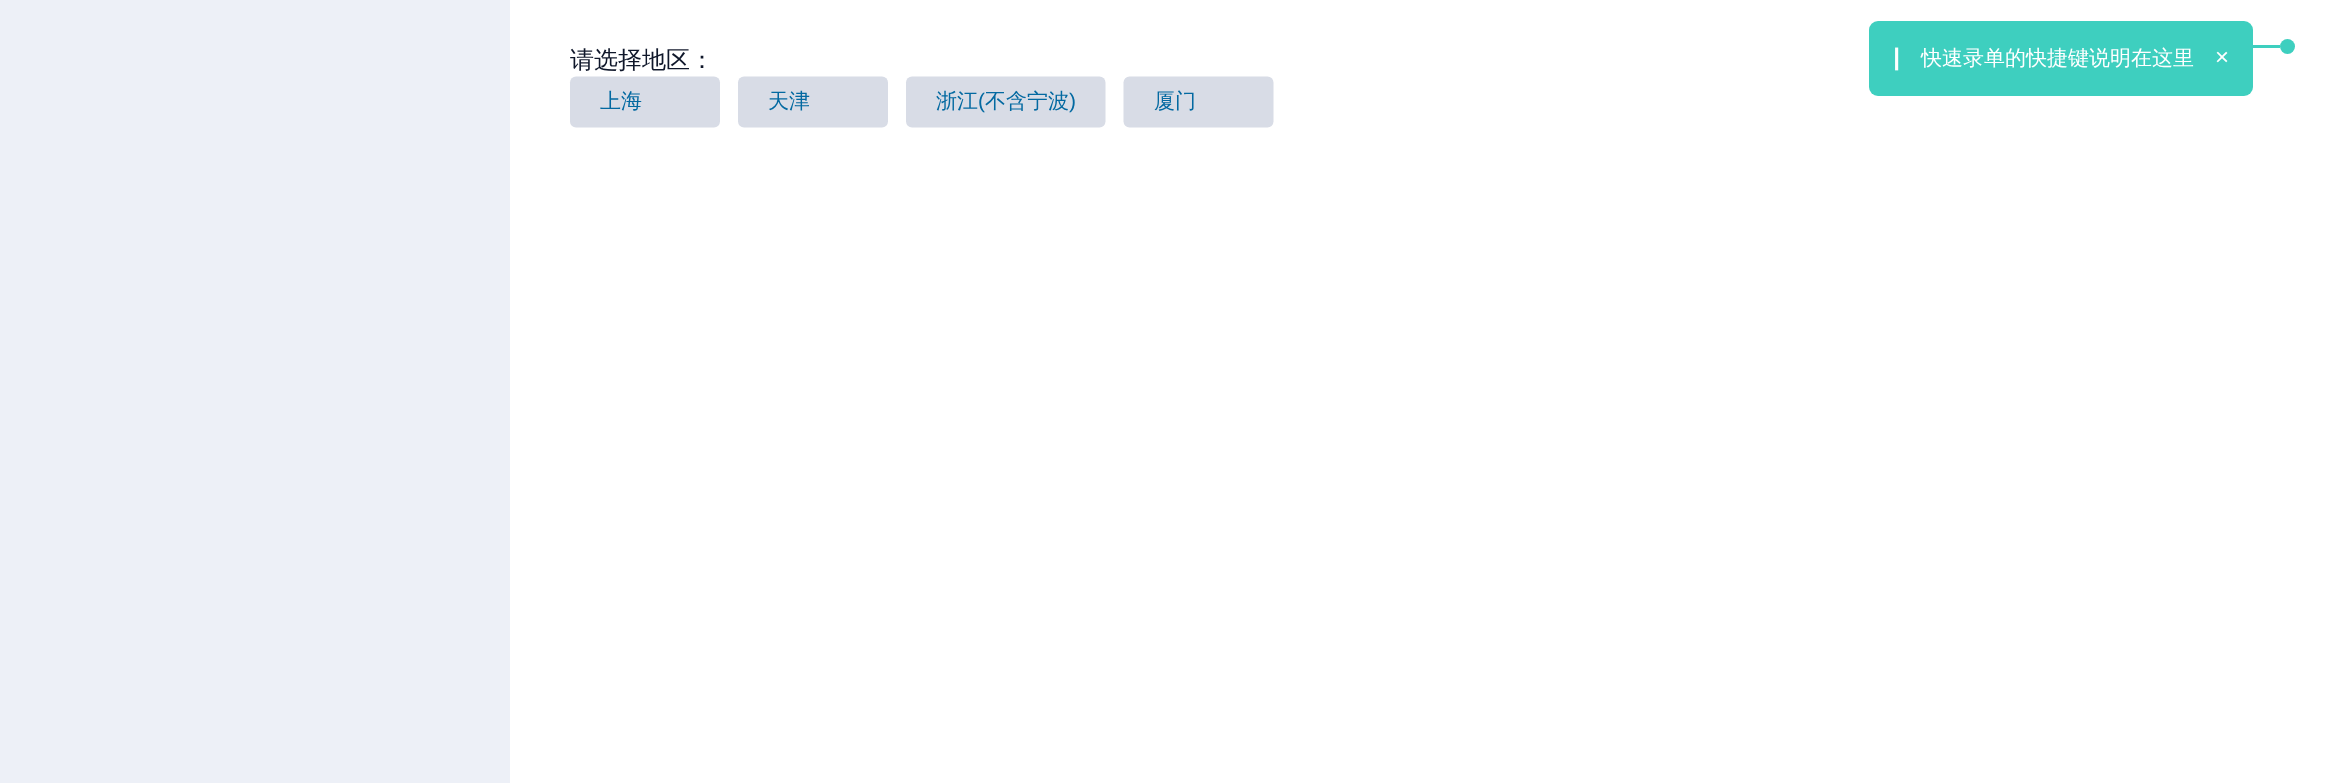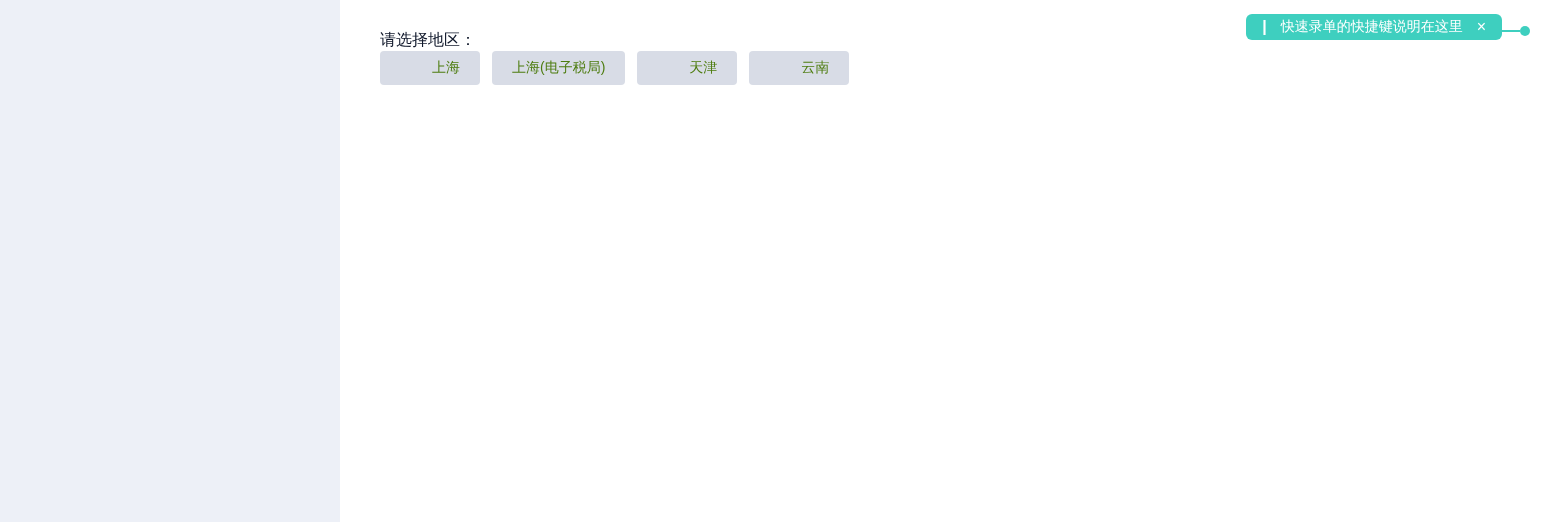--- a/index.html
+++ b/index.html
@@ -47,35 +47,35 @@
       flex-wrap: wrap;
       gap: 12px;
     }
 
     .region-btn {
       background: #d8dce6;
       border: none;
       border-radius: 4px;
       padding: 8px 20px;
       font-size: 14px;
-      color: #4d7c0f;
+      color: #0369a1;
       cursor: pointer;
       min-width: 100px;
-      text-align: right;
+      text-align: left;
       outline: none;
     }
 
     
     .tooltip-banner {
       position: absolute;
       top: 14px;
       right: 60px;
       background: #3ecfbf;
       color: #fff;
-      padding: 4px 16px;
+      padding: 16px 16px;
       border-radius: 6px;
       font-size: 14px;
       display: flex;
       align-items: center;
       gap: 10px;
       white-space: nowrap;
     }
 
     .tooltip-banner::before {
       content: '|';
@@ -117,23 +117,23 @@
 <body>
 
 <div class="sidebar"></div>
 
 <div class="main-content">
   <div class="page-title">请选择地区：</div>
 
   <div class="region-buttons">
 
   <button class="region-btn">上海</button>
-      <button class="region-btn">上海(电子税局)</button>
       <button class="region-btn">天津</button>
-      <button class="region-btn">云南</button>
+      <button class="region-btn">浙江(不含宁波)</button>
+      <button class="region-btn">厦门</button>
     </div>
 </div>
 
 <div class="tooltip-banner">
   <span>快速录单的快捷键说明在这里</span>
   <span class="tooltip-close">×</span>
 </div>
 <div class="tooltip-line"></div>
 <div class="tooltip-dot"></div>
 

